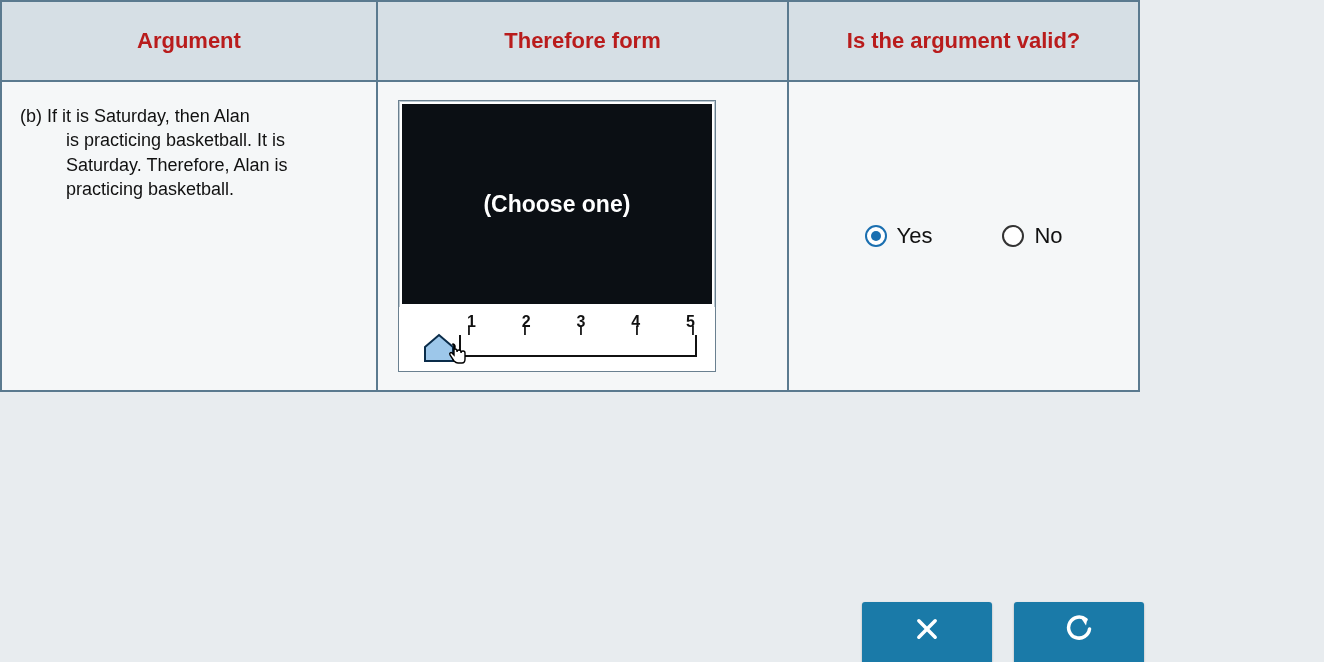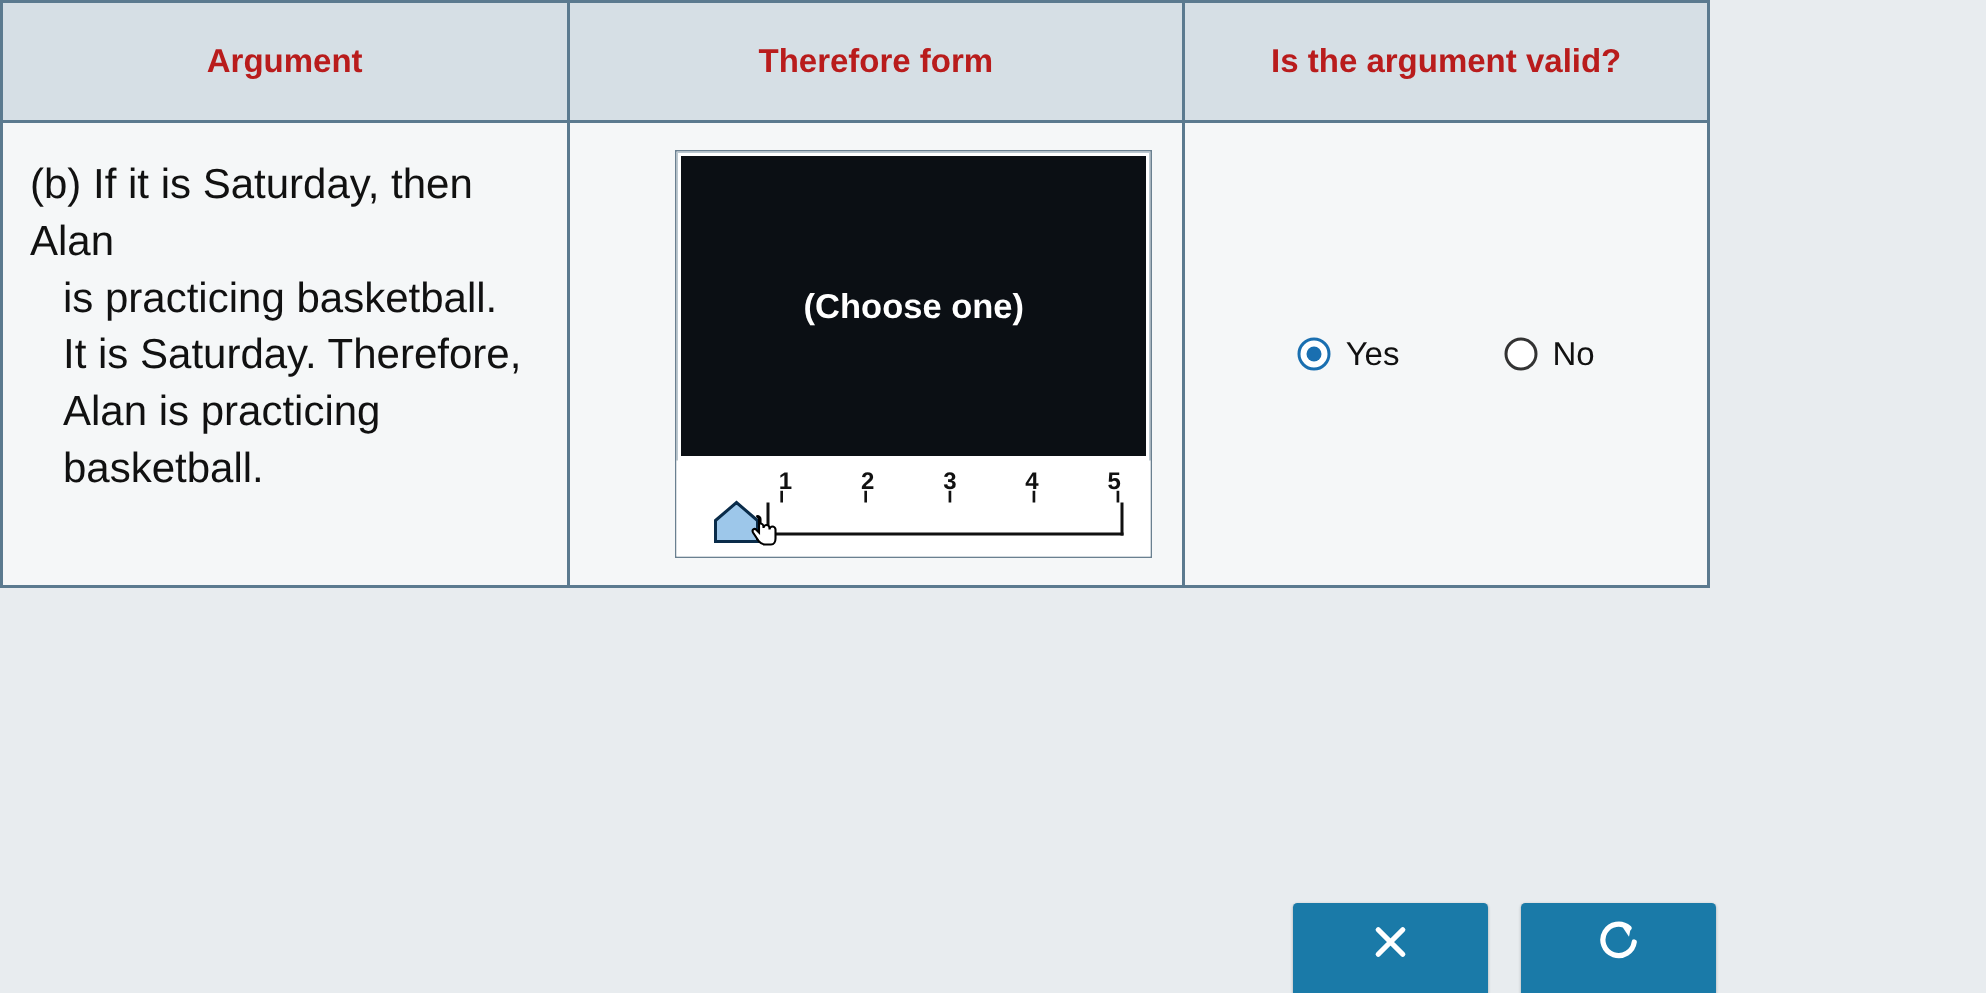--- a/index.html
+++ b/index.html
@@ -30,30 +30,30 @@
     font-weight: bold;
     text-align: center;
     font-size: 22px;
     color: #b91c1c;
     height: 80px;
   }
   .col1 { width: 410px; }
   .col2 { width: 420px; }
   .col3 { width: 370px; }
   .argcell {
-    font-size: 28px;
+    font-size: 18px;
     color: #111;
     line-height: 1.35;
     padding: 22px 26px 22px 18px;
     vertical-align: top;
   }
   .argcell .lbl { display: inline; }
   .argcell .txt { display: inline; }
-  .argcell .cont { display: block; margin-left: 22px; }
-  .symcell { text-align: right; height: 280px; }
+  .argcell .cont { display: block; margin-left: 46px; }
+  .symcell { text-align: left; height: 280px; }
   .symbox {
     display: inline-block;
     border: 1px solid #6a8090;
     background: #fff;
     padding: 0;
     box-shadow: inset 0 0 0 1px #bcc9d1;
   }
   .choose {
     background: #0b0f14;
     color: #fff;

